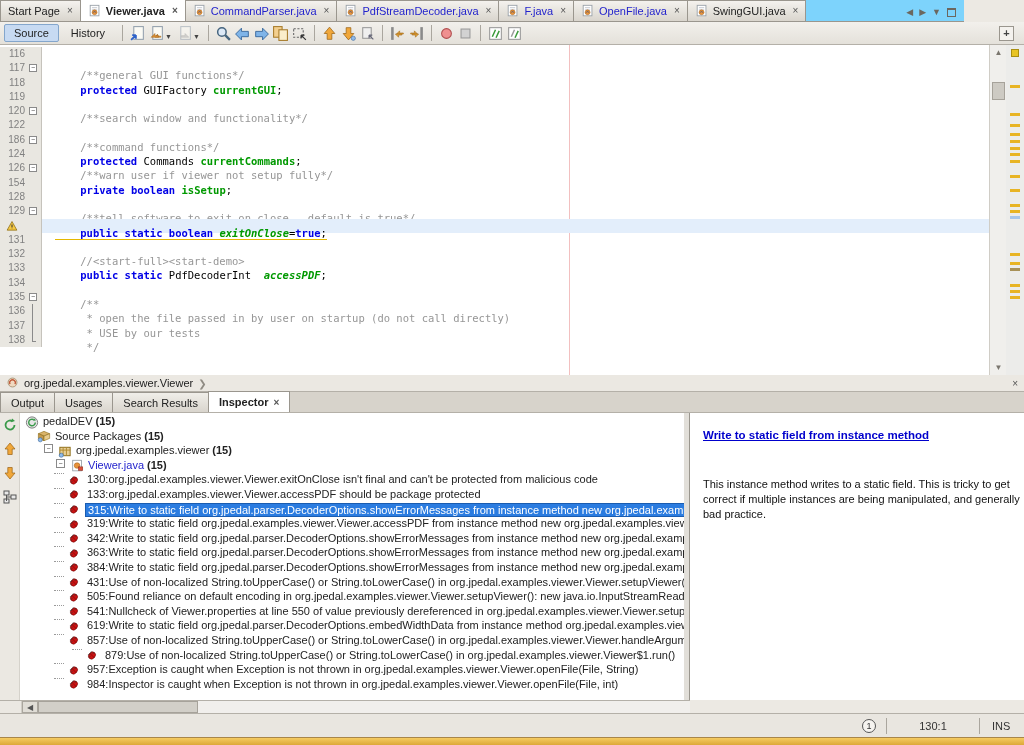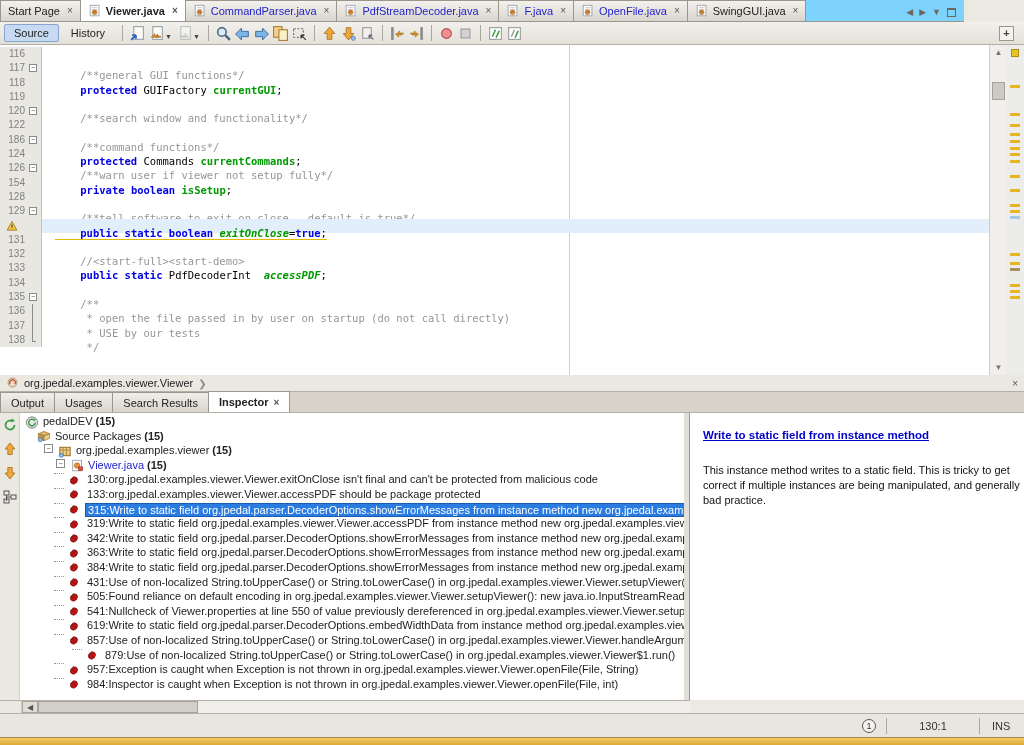--- a/index.html
+++ b/index.html
@@ -80,21 +80,21 @@
   .trow .cnt{font-weight:bold;margin-left:3px;}
   .trow .tico{width:16px;height:14px;margin-right:3px;flex-shrink:0;}
   .trow .hnd{width:9px;height:9px;border:1px solid #8a8a8a;background:#fff;font-size:7px;line-height:7px;text-align:center;color:#444;margin-right:4px;flex-shrink:0;}
   .trow .stub{width:10px;border-top:1px dotted #9a9a9a;margin-right:2px;flex-shrink:0;}
   .trow.sel .wtxt{background:#2b7ce0;color:#fff;border:1px solid #1a5cb0;padding:0 2px;}
   .wtxt{padding:0 2px;}
   .lblue{color:#2323cc;}
   .bdiv{position:absolute;left:684px;top:0;width:6px;height:287px;background:#e2dfd9;border-right:1px solid #9a968e;}
   .detail{position:absolute;left:691px;top:0;width:333px;height:287px;background:#fff;padding:16px 12px 0 12px;}
   .dtitle{color:#0000cc;font-weight:bold;text-decoration:underline;font-size:11.5px;}
-  .dbody{margin-top:22px;font-size:11px;line-height:1.35;color:#111;width:318px;}
+  .dbody{margin-top:36px;font-size:11px;line-height:1.35;color:#111;width:318px;}
 
   
   .hscroll{position:absolute;left:0;top:700px;width:690px;height:13px;background:#e9e6e0;border-top:1px solid #b4b0a8;display:flex;}
   .hs-corner{width:22px;height:100%;border-right:1px solid #cfccc5;background:#ebe8e2;}
   .hs-btn{width:16px;height:100%;background:#e0ddd6;border:1px solid #aaa69e;color:#555;font-size:8px;line-height:11px;text-align:center;}
   .hs-thumb{width:160px;height:100%;background:#d2cfc8;border:1px solid #a6a29a;}
   .hs-track{flex:1;background:#f1efec;}
 
   
   .status{position:absolute;left:0;top:713px;width:1024px;height:24px;background:#e9e6e0;border-top:1px solid #b4b0a8;display:flex;align-items:center;font-size:11px;color:#333;}

